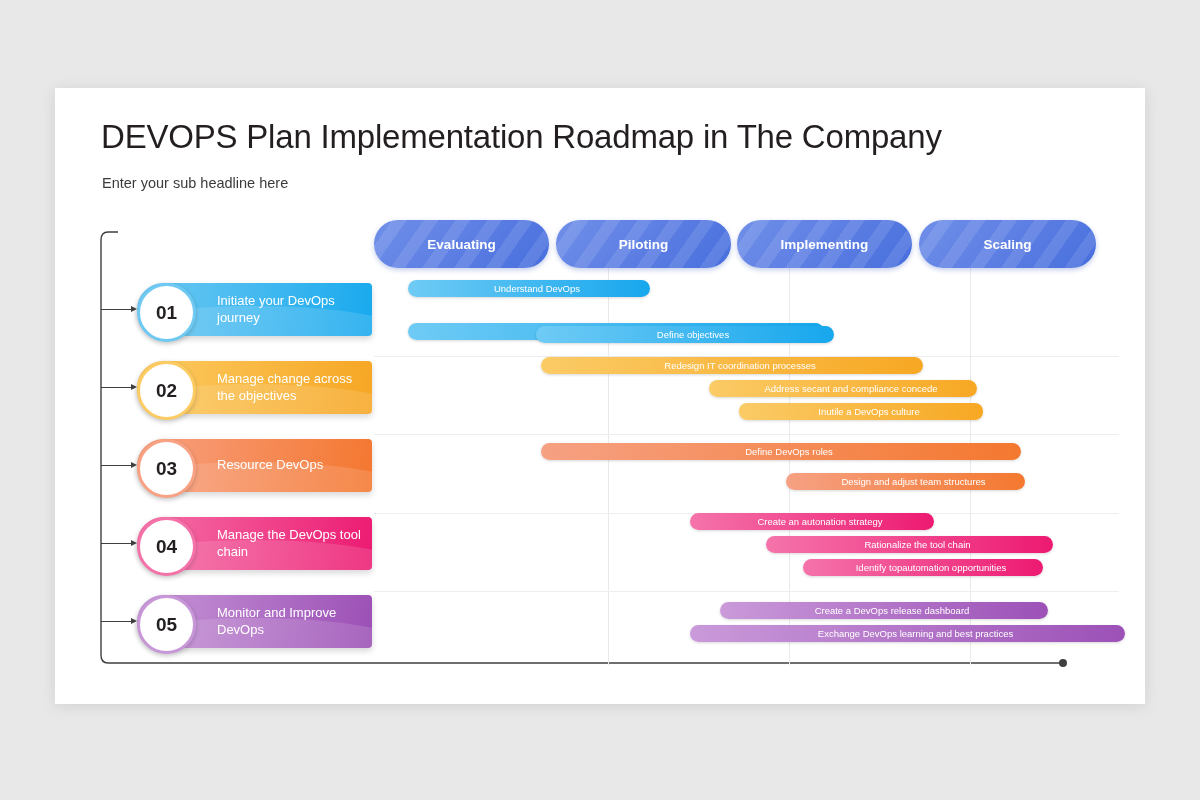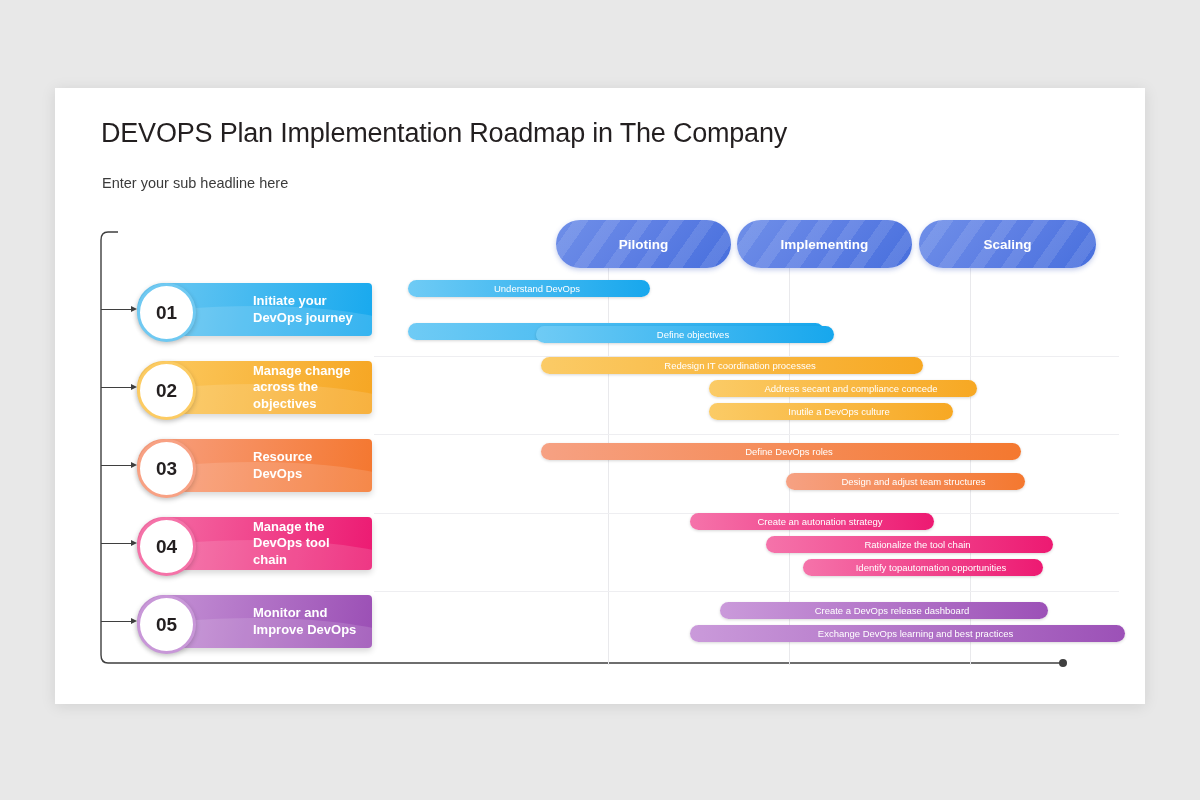--- a/index.html
+++ b/index.html
@@ -10,21 +10,21 @@
     overflow:hidden;
   }
   #slide{
     position:absolute;left:55px;top:88px;
     width:1090px;height:616px;
     background:#ffffff;
     box-shadow:0 2px 14px rgba(0,0,0,0.10);
   }
   #title{
     position:absolute;left:46px;top:30px;
-    font-size:27px;color:#231f20;letter-spacing:-0.2px;
+    font-size:33px;color:#231f20;letter-spacing:-0.2px;
     white-space:nowrap;
     text-align:center;
   }
   #subtitle{
     position:absolute;left:47px;top:87px;
     font-size:14.5px;color:#3b3b3b;white-space:nowrap;
   }
 
   
   #bracket{position:absolute;left:45px;top:142px;width:965px;height:435px;}
@@ -69,23 +69,22 @@
   }
   .rowlabel .wave{
     position:absolute;left:0;right:0;bottom:-14px;height:44px;
     background:rgba(255,255,255,0.13);
     border-radius:50% 50% 0 0 / 100% 100% 0 0;
     transform:scaleX(1.6);
   }
   .rowlabel .txt{
     position:absolute;left:80px;top:0;bottom:0;right:8px;
     display:flex;align-items:center;
-    color:#ffffff;font-size:13px;font-weight:bold;line-height:1.25;
+    color:#ffffff;font-size:13px;font-weight:normal;line-height:1.25;
     z-index:3;
-    margin-left:36px;
   }
   .badge{
     position:absolute;left:82px;width:53px;height:53px;border-radius:50%;
     background:#ffffff;
     display:flex;align-items:center;justify-content:center;
     font-size:19px;font-weight:bold;color:#231f20;
     box-shadow:0 2px 5px rgba(0,0,0,0.20);
     z-index:4;
   }
   .connector{position:absolute;height:1px;background:#3f3f3f;}
@@ -121,20 +120,24 @@
   <div id="grid">
       <div class="vline" style="left: 234px;"></div>
       <div class="vline" style="left: 415px;"></div>
       <div class="vline" style="left: 596px;"></div>
       <div class="hline" style="top: 118px;"></div>
       <div class="hline" style="top: 196px;"></div>
       <div class="hline" style="top: 275px;"></div>
       <div class="hline" style="top: 353px;"></div>
     </div>
 
+<div class="phase" style="left: 319px; width: 175px;">
+      <div class="stripes"></div>
+      <span>Evaluating</span>
+    </div>
     <div class="phase" style="left: 682px; width: 175px;">
       <div class="stripes"></div>
       <span>Implementing</span>
     </div>
     <div class="phase" style="left: 501px; width: 175px;">
       <div class="stripes"></div>
       <span>Piloting</span>
     </div>
     <div class="phase" style="left: 864px; width: 177px;">
       <div class="stripes"></div>
@@ -166,21 +169,21 @@
       <span>02</span>
     </div>
     <div class="connector" style="left: 46px; top: 299px; width: 30px;"></div>
     <div class="arrowhead" style="left: 76px; top: 296px;"></div>
     <div class="bar" style="left: 486px; top: 269px; width: 366px; background: linear-gradient(90deg, rgb(251, 203, 102) 0%, rgb(247, 168, 35) 100%);">
       <span>Redesign IT coordination processes</span>
     </div>
     <div class="bar" style="left: 654px; top: 292px; width: 252px; background: linear-gradient(90deg, rgb(251, 203, 102) 0%, rgb(247, 168, 35) 100%);">
       <span>Address secant and compliance concede</span>
     </div>
-    <div class="bar" style="left: 654px; top: 315px; width: 228px; background: linear-gradient(90deg, rgb(251, 203, 102) 0%, rgb(247, 168, 35) 100%);">
+    <div class="bar" style="left: 684px; top: 315px; width: 228px; background: linear-gradient(90deg, rgb(251, 203, 102) 0%, rgb(247, 168, 35) 100%); border-radius: 8px;">
       <span>Inutile a DevOps culture</span>
     </div>
     <div class="rowlabel" style="top: 351px; background: linear-gradient(100deg, rgb(248, 161, 131) 0%, rgb(244, 119, 47) 100%);">
       <div class="wave"></div>
       <div class="txt">Resource DevOps</div>
     </div>
     <div class="badge" style="top: 351px; border: 3px solid rgb(248, 161, 131);">
       <span>03</span>
     </div>
     <div class="connector" style="left: 46px; top: 377px; width: 30px;"></div>

